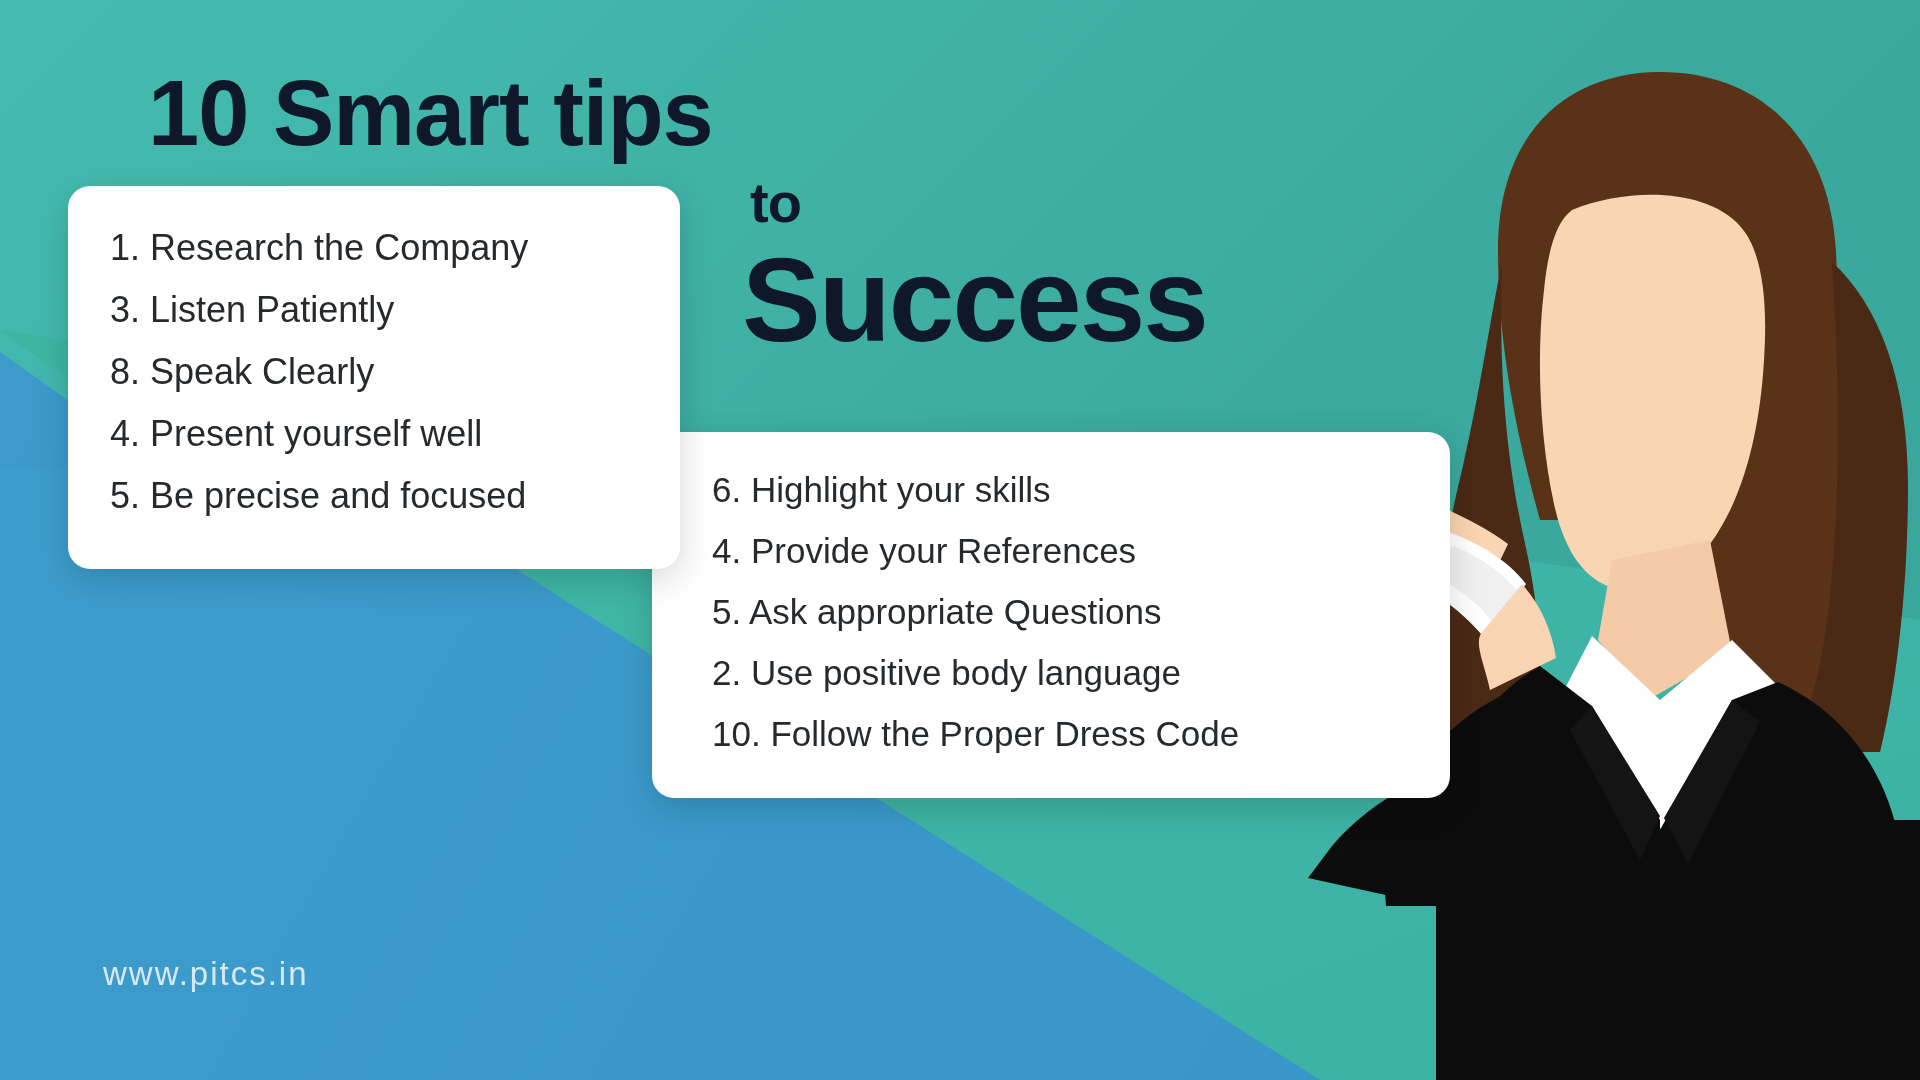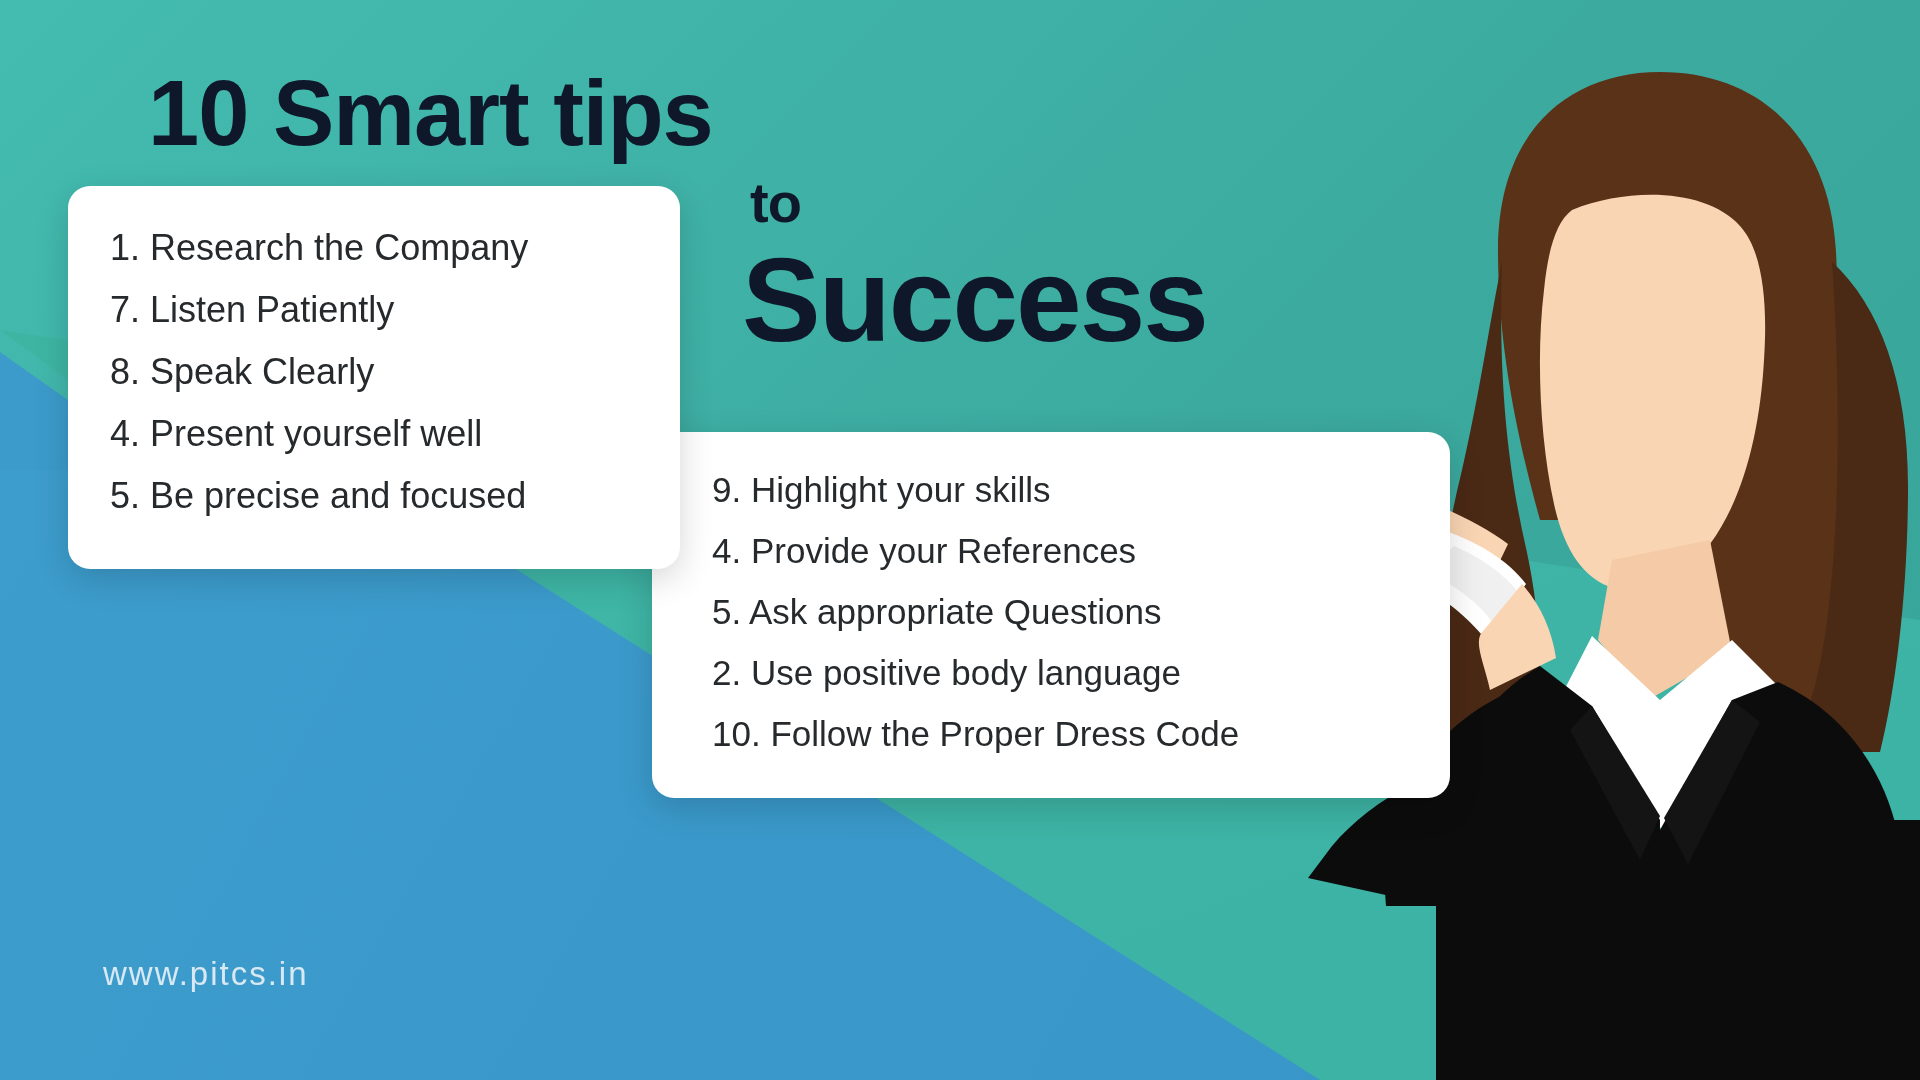--- a/index.html
+++ b/index.html
@@ -235,30 +235,30 @@
 
   <div class="headline">
     <span class="h-line h-line1">10 Smart tips</span>
     <span class="h-line h-line2">to</span>
     <span class="h-line h-line3">Success</span>
   </div>
 
   <div class="card card-left">
     <ul class="tips-list">
       <li>1. Research the Company</li>
-      <li>7. Listen Patiently</li>
+      <li>3. Listen Patiently</li>
       <li>8. Speak Clearly</li>
       <li>4.  Present yourself well</li>
       <li>5. Be precise and focused</li>
     </ul>
   </div>
 
   <div class="card card-right">
     <ul class="tips-list">
-      <li>9. Highlight your skills</li>
+      <li>6. Highlight your skills</li>
       <li>4. Provide your References</li>
       <li>5. Ask appropriate Questions</li>
       <li>2. Use positive body language</li>
       <li>10. Follow the Proper Dress Code</li>
     </ul>
   </div>
 
   <div class="site-url">www.pitcs.in</div>
 
 </div>

